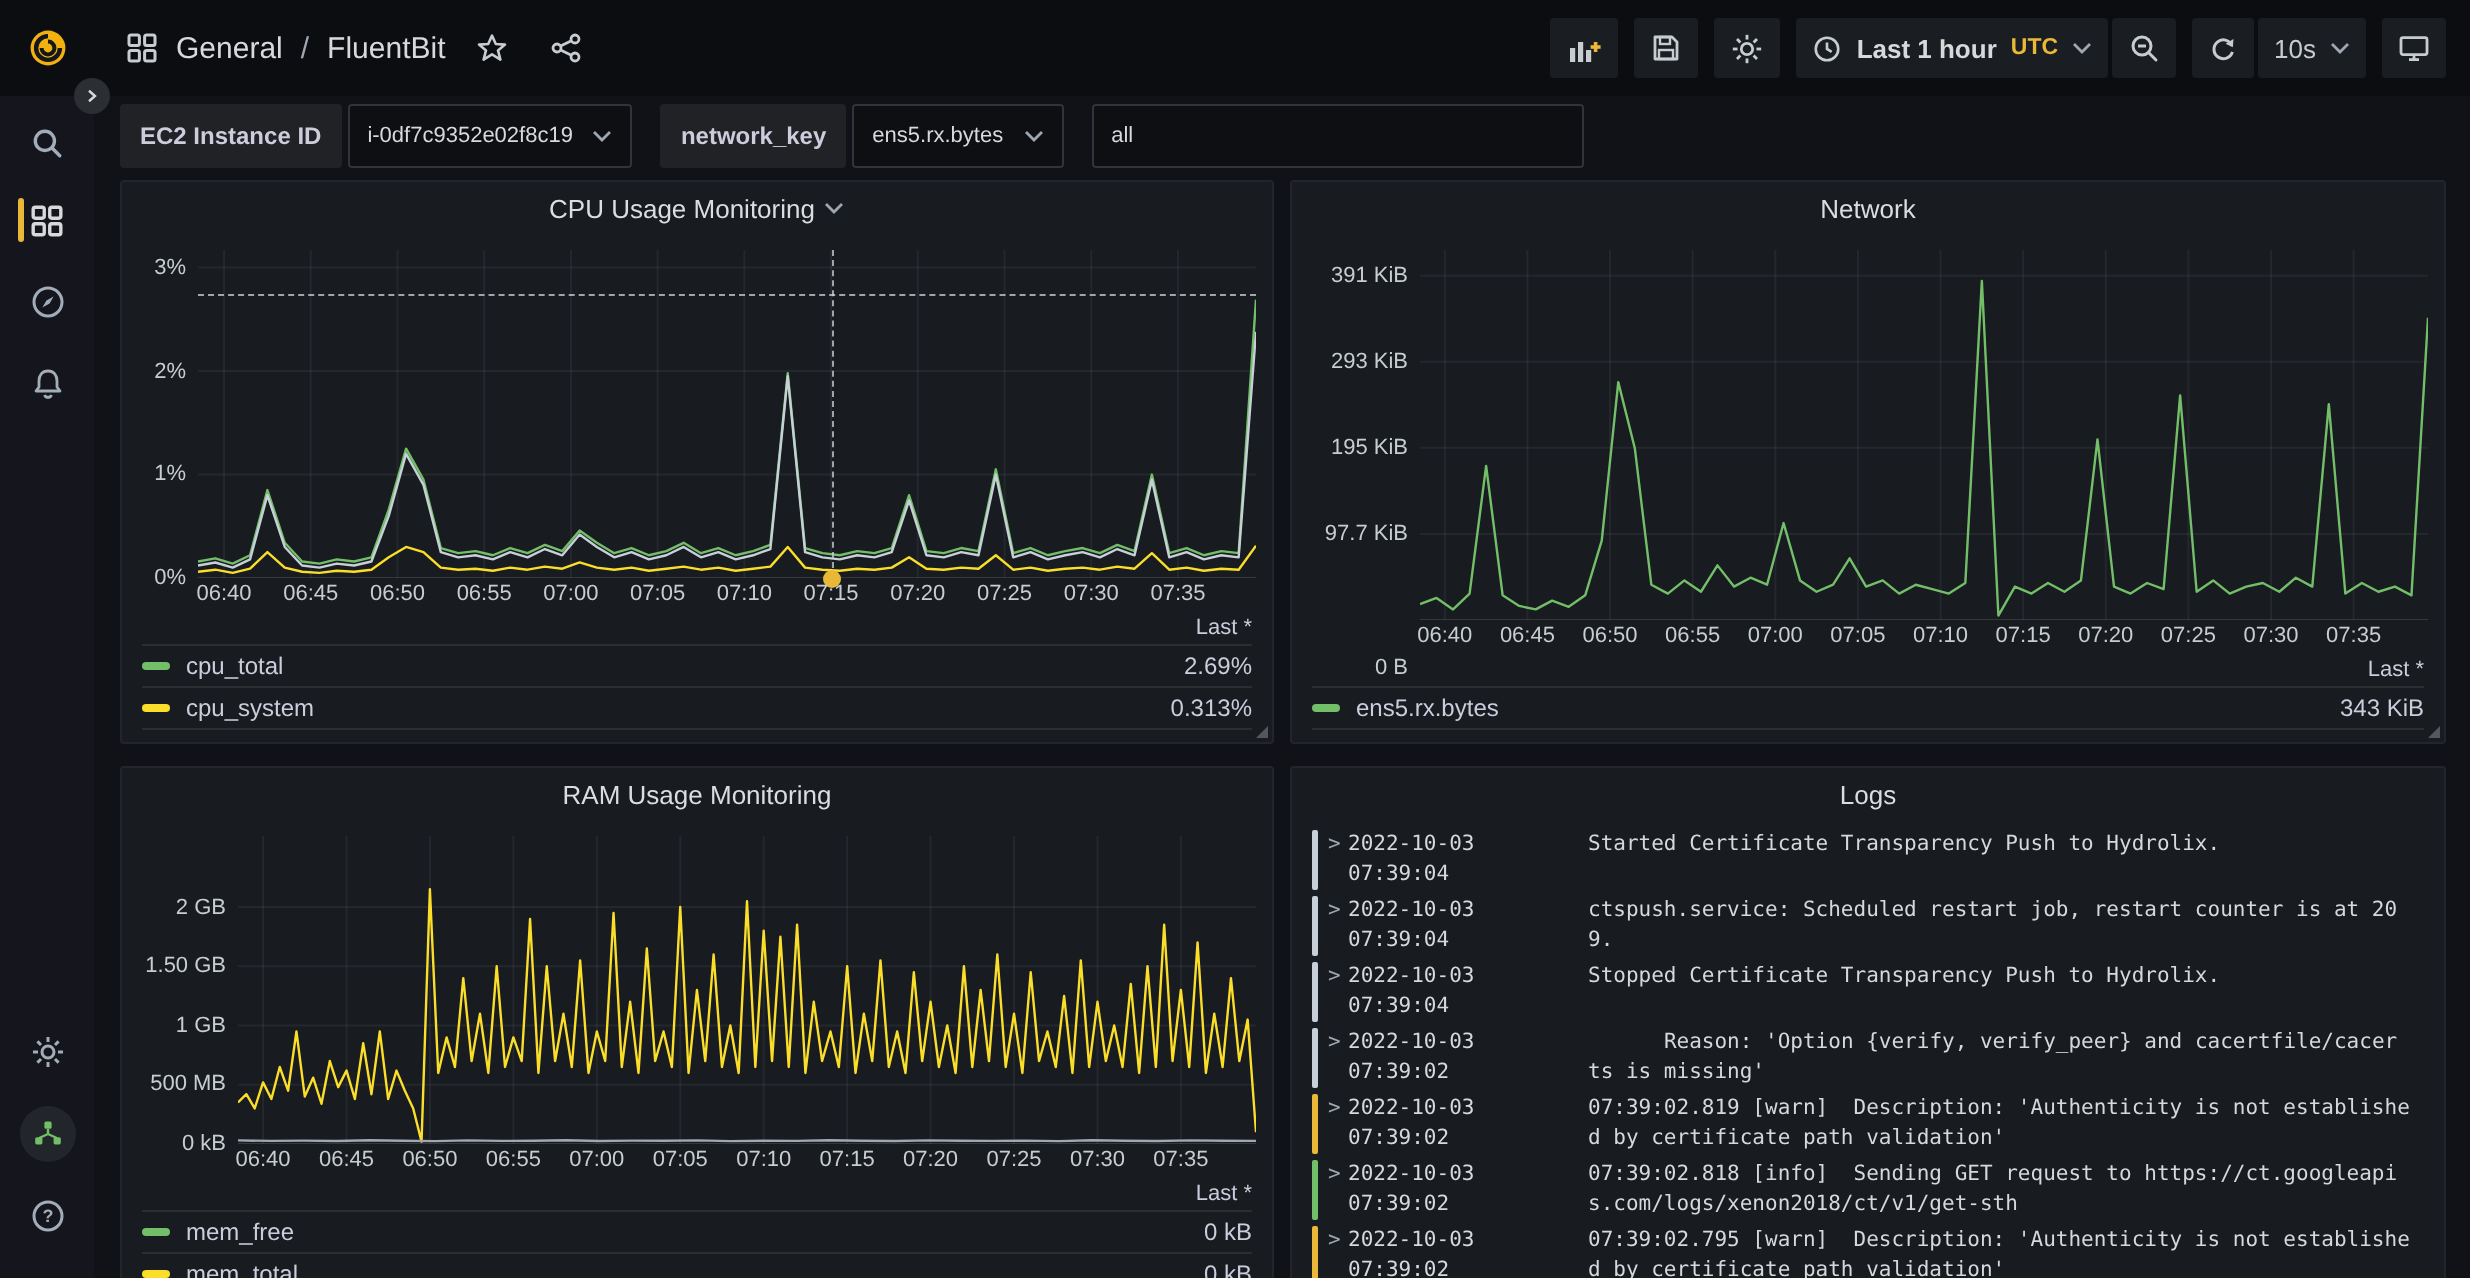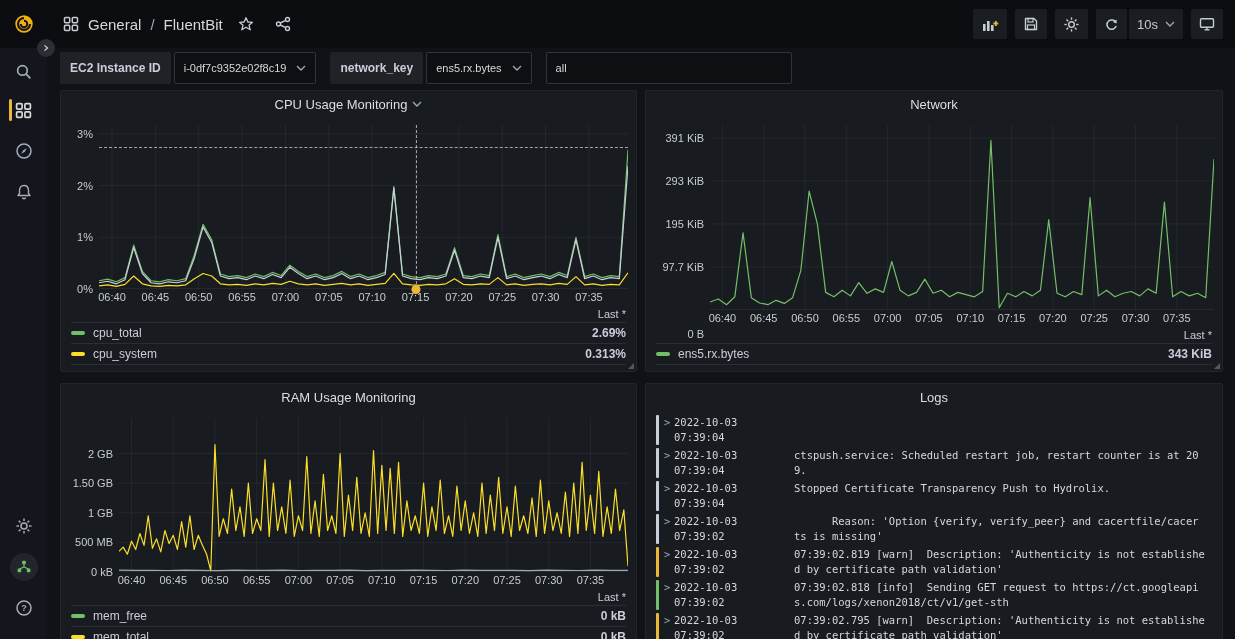--- a/index.html
+++ b/index.html
@@ -74,21 +74,21 @@
   .xaxis .xspacer{flex:none;}
   #panel-cpu .xspacer{width:30px;} #panel-network .xspacer{width:56px;} #panel-ram .xspacer{width:50px;}
   .xlabels{flex:1;position:relative;}
   .xtick{position:absolute;top:2px;transform:translateX(-50%);font-size:11px;color:#c8cdd2;white-space:nowrap;}
   .legend{padding:2px 10px 6px;flex:none;}
   .legend-head{text-align:right;font-size:11px;color:#ccccdc;height:15px;line-height:15px;}
   .legend-row{display:flex;align-items:center;height:20px;border-top:1px solid rgba(204,204,220,0.10);
               font-size:12px;color:#ccccdc;cursor:pointer;}
   .legend-row:last-child{border-bottom:1px solid rgba(204,204,220,0.10);}
   .swatch{width:14px;height:4px;border-radius:2px;margin-right:8px;flex:none;}
-  .lval{margin-left:auto;font-weight:bold;}
+  .lval{margin-left:auto;}
   .dec-hline{position:absolute;left:0;right:0;border-top:1px dashed #cfd2d6;opacity:.75;}
   .dec-vline{position:absolute;top:0;bottom:0;border-left:1px dashed #cfd2d6;opacity:.75;}
   .dec-point{position:absolute;width:9px;height:9px;border-radius:50%;bottom:-5px;
              transform:translateX(-50%);}
 
   
   .log-list{flex:1;overflow:hidden;padding:5px 8px 0 10px;
             font-family:"DejaVu Sans Mono",monospace;font-size:10.5px;line-height:15px;color:#d5d8dc;}
   .log-row{display:flex;margin-bottom:3px;cursor:pointer;}
   .log-bar{width:3px;border-radius:1px;margin-right:5px;align-self:stretch;flex:none;}
@@ -166,20 +166,40 @@
             <line x1="9" y1="14" x2="9" y2="16.5"></line>
           <line x1="1.5" y1="9" x2="4" y2="9"></line>
             <line x1="14" y1="9" x2="16.5" y2="9"></line>
           <line x1="3.7" y1="3.7" x2="5.5" y2="5.5"></line>
             <line x1="12.5" y1="12.5" x2="14.3" y2="14.3"></line>
           <line x1="14.3" y1="3.7" x2="12.5" y2="5.5"></line>
             <line x1="3.7" y1="14.3" x2="5.5" y2="12.5"></line>
         </g>
       </svg>
     </button>
+    <div class="tb-group">
+      <button class="tb-btn">
+        <svg width="15" height="15" viewBox="0 0 16 16">
+          <circle cx="8" cy="8" r="6" fill="none" stroke="currentColor" stroke-width="1.4"></circle>
+          <polyline points="8,4.5 8,8 10.5,9.5" fill="none" stroke="currentColor" stroke-width="1.4"></polyline>
+        </svg>
+        <span class="tb-time-label">Last 1 hour</span>
+        <span class="tb-utc">UTC</span>
+        <svg class="caret" width="10" height="6" viewBox="0 0 10 6">
+          <polyline points="1,1 5,5 9,1" fill="none" stroke="currentColor" stroke-width="1.4"></polyline>
+        </svg>
+      </button>
+      <button class="tb-btn">
+        <svg width="16" height="16" viewBox="0 0 16 16">
+          <circle cx="7" cy="7" r="4.5" fill="none" stroke="currentColor" stroke-width="1.5"></circle>
+          <line x1="10.5" y1="10.5" x2="14" y2="14" stroke="currentColor" stroke-width="1.5" stroke-linecap="round"></line>
+          <line x1="5" y1="7" x2="9" y2="7" stroke="currentColor" stroke-width="1.5"></line>
+        </svg>
+      </button>
+    </div>
     <div class="tb-group">
       <button class="tb-btn">
         <svg width="15" height="15" viewBox="0 0 16 16">
           <path d="M12.8 6.2 A5 5 0 1 0 13 9.5" fill="none" stroke="currentColor" stroke-width="1.6"></path>
           <polygon points="13.6,2.6 13.2,7 9.4,5.2" fill="currentColor"></polygon>
         </svg>
       </button>
       <button class="tb-btn">
         <span>10s</span>
         <svg class="caret" width="10" height="6" viewBox="0 0 10 6">
@@ -499,20 +519,21 @@
 
   <section class="panel" id="panel-logs">
     <div class="panel-title">
       <span>Logs</span>
     </div>
     <div class="log-list">
         <div class="log-row">
           <span class="log-bar" style="background: rgb(199, 208, 217);"></span>
           <span class="log-chev">&gt;</span>
           <span class="log-ts">2022-10-03 07:39:04</span>
+          <span class="log-msg">Started Certificate Transparency Push to Hydrolix.</span>
         </div>
         <div class="log-row">
           <span class="log-bar" style="background: rgb(199, 208, 217);"></span>
           <span class="log-chev">&gt;</span>
           <span class="log-ts">2022-10-03 07:39:04</span>
           <span class="log-msg">ctspush.service: Scheduled restart job, restart counter is at 209.</span>
         </div>
         <div class="log-row">
           <span class="log-bar" style="background: rgb(199, 208, 217);"></span>
           <span class="log-chev">&gt;</span>

